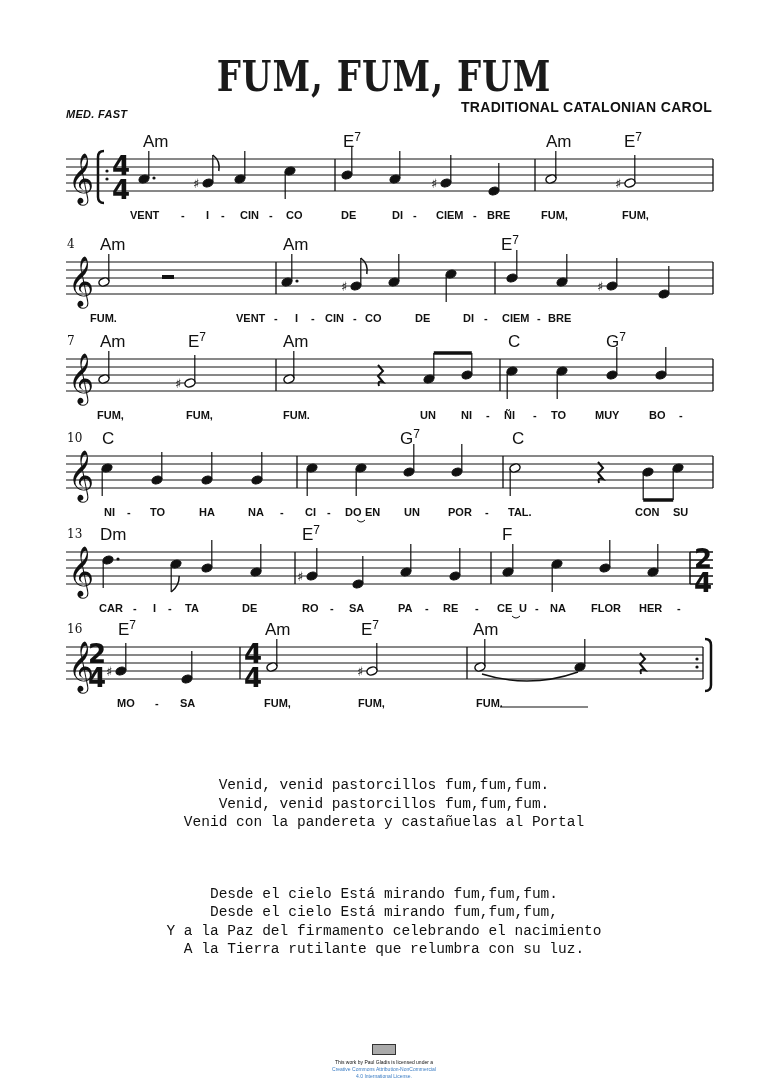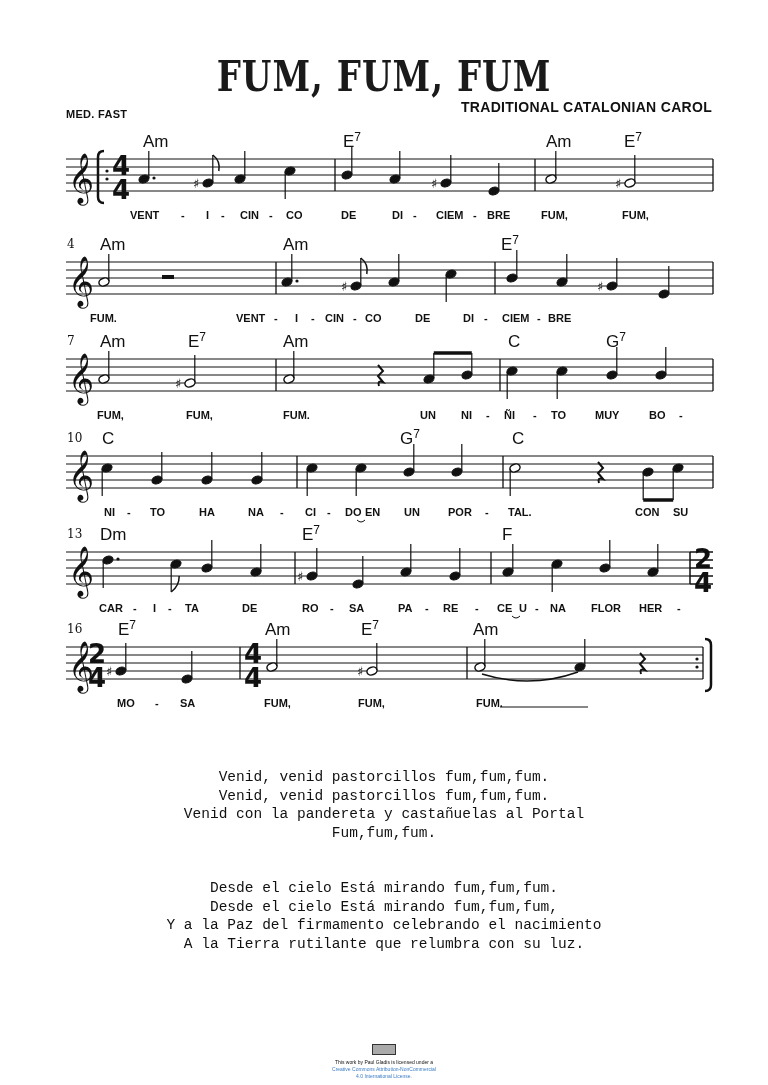--- a/index.html
+++ b/index.html
@@ -2,31 +2,31 @@
 <html><head>
 <meta charset="utf-8">
 <style>
   html, body { margin: 0; padding: 0; background: #ffffff; }
   body { width: 768px; height: 1085px; position: relative; overflow: hidden; color: #111; font-family: "DejaVu Sans", sans-serif; }
   .title {
     position: absolute; left: 0; width: 768px; top: 56px; text-align: center;
     font-family: "DejaVu Serif", serif; font-weight: bold; font-size: 34px;
     letter-spacing: 1px; transform: scaleY(1.25); color: #1a1a1a;
   }
-  .tempo { position: absolute; left: 66px; top: 108px; font-size: 11px; font-family: "Liberation Sans", sans-serif; font-weight: bold; letter-spacing: 0.3px; }
+  .tempo { position: absolute; left: 66px; top: 108px; font-size: 11px; font-family: "Liberation Sans", sans-serif; font-weight: bold; letter-spacing: 0.3px; font-style: italic; }
   .composer { position: absolute; right: 56px; top: 99px; font-size: 14px; font-family: Liberation Sans, sans-serif; font-weight: bold; letter-spacing: 0.3px; }
   svg.score { position: absolute; left: 0; top: 0; }
   .chord { font-family: "Liberation Sans", sans-serif; font-size: 17px; font-weight: normal; }
   .chord-sup { font-size: 12px; }
   .lyric { font-family: "Liberation Sans", sans-serif; font-size: 11px; font-weight: bold; }
   .mnum { font-family: "DejaVu Serif", serif; font-size: 12px; }
   .tsig { font-family: "DejaVu Sans", sans-serif; font-size: 26px; font-weight: bold; }
   .clef { font-family: "DejaVu Serif", serif; font-size: 44px; }
   .verses { position: absolute; left: 0; width: 768px; text-align: center; font-family: "Liberation Mono", monospace; font-size: 14.5px; line-height: 18.5px; color: #111; }
-  .verse { margin: 0; }
+  .verse { margin: 8px; }
   .verse-line { display: block; white-space: pre; }
   .license { position: absolute; left: 0; width: 768px; top: 1044px; text-align: center; font-family: "Liberation Sans", sans-serif; font-size: 5px; line-height: 7px; }
   .cc-badge { display: inline-block; width: 22px; height: 9px; background: #aaa; border: 1px solid #333; margin-bottom: 2px; }
   .license a { color: #3a7cc4; text-decoration: none; }
 </style>
 </head>
 <body>
 
 <div class="title">FUM, FUM, FUM</div>
 <div class="tempo">MED. FAST</div>
@@ -367,21 +367,20 @@
       <text x="476" y="707" class="lyric" fill="#111111">FUM.</text>
       <line x1="500" x2="588" y1="707" y2="707" stroke="#111111" stroke-width="1.2"></line>
     </g>
   </svg>
 
 <div class="verses" style="top:768px;">
   <div class="verse">
     <span class="verse-line">Venid, venid pastorcillos fum,fum,fum.</span>
     <span class="verse-line">Venid, venid pastorcillos fum,fum,fum.</span>
     <span class="verse-line">Venid con la pandereta y castañuelas al Portal</span>
-    <span class="verse-line">Fum,fum,fum.</span>
   </div>
   <div style="height:37px"></div>
   <div class="verse">
     <span class="verse-line">Desde el cielo Está mirando fum,fum,fum.</span>
     <span class="verse-line">Desde el cielo Está mirando fum,fum,fum,</span>
     <span class="verse-line">Y a la Paz del firmamento celebrando el nacimiento</span>
     <span class="verse-line">A la Tierra rutilante que relumbra con su luz.</span>
   </div>
 </div>
 

